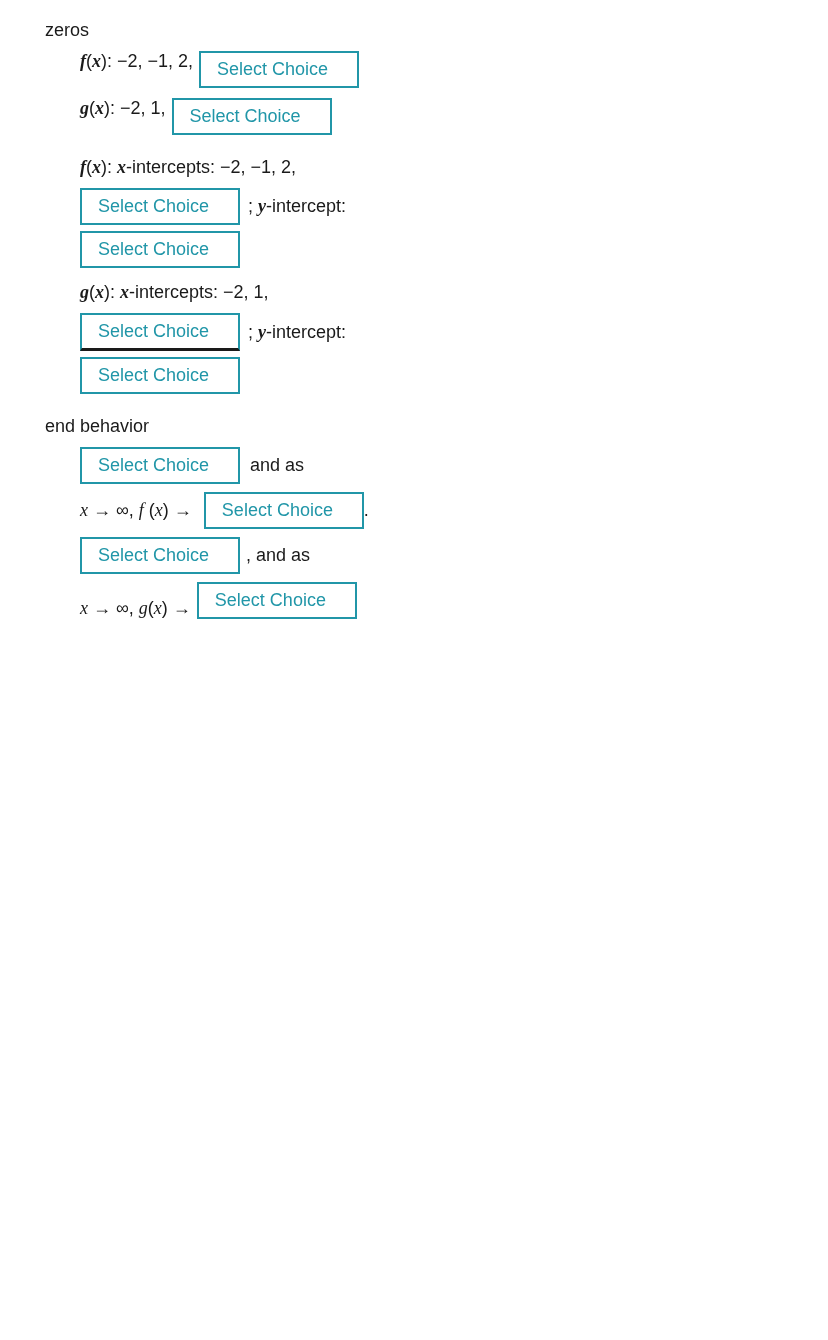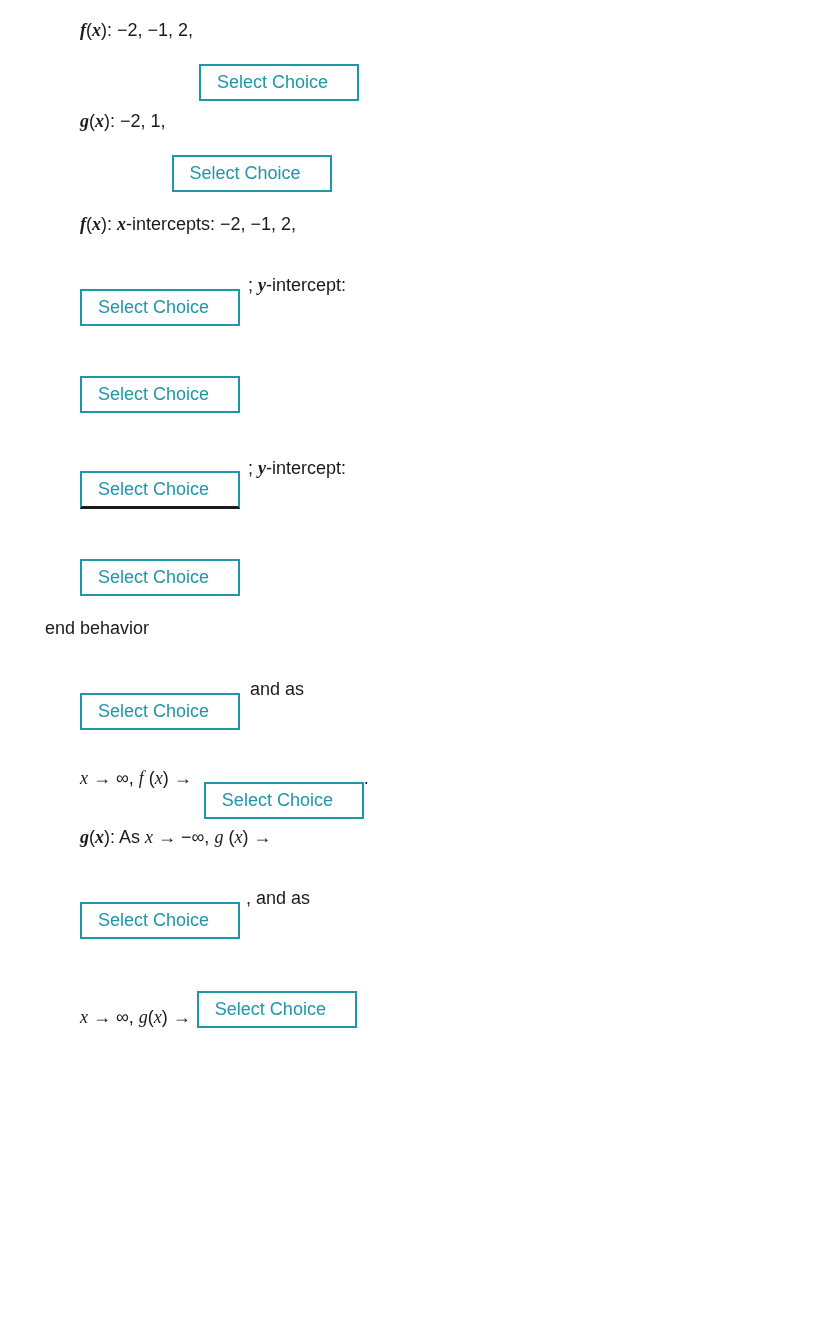--- a/index.html
+++ b/index.html
@@ -61,21 +61,20 @@
       display: inline-block;
       border: 2px solid #2196a8;
       color: #2196a8;
       padding: 6px 16px;
       font-size: 18px;
       font-family: Arial, sans-serif;
       background: #ffffff;
       cursor: pointer;
       min-width: 160px;
       text-align: left;
-      margin-top: 44px;
     }
 
     .section-block {
       margin-bottom: 22px;
     }
 
     .intercepts-section {
       margin-bottom: 22px;
     }
 
@@ -88,20 +87,21 @@
       font-style: italic;
     }
   </style>
 </head>
 <body>
 
 <div class="page-content">
 
 
   <div class="section-block">
+    <div class="section-label">zeros</div>
 
     <div class="function-row">
       <span class="function-label">
         <span class="bold-italic">f</span>(<span class="bold-italic">x</span>): −2, −1, 2,
       </span>
       <button class="select-btn">Select Choice</button>
     </div>
 
     <div class="function-row">
       <span class="function-label">
@@ -120,20 +120,25 @@
     </div>
 
     <div style="margin-left: 40px; margin-bottom: 6px; display: flex; align-items: center; flex-wrap: wrap; font-family: Arial, sans-serif; font-size: 18px;">
       <button class="select-btn" style="margin-right: 8px;">Select Choice</button>
       <span>; <span class="math-text"><strong>y</strong></span>-intercept:</span>
     </div>
     <div style="margin-left: 40px; margin-bottom: 14px;">
       <button class="select-btn">Select Choice</button>
     </div>
 
+    <div class="function-row">
+      <span class="function-label">
+        <span class="bold-italic">g</span>(<span class="bold-italic">x</span>): <span class="math-text"><strong>x</strong></span>-intercepts: −2, 1,
+      </span>
+    </div>
 
     <div style="margin-left: 40px; margin-bottom: 6px; display: flex; align-items: center; flex-wrap: wrap; font-family: Arial, sans-serif; font-size: 18px;">
       <button class="select-btn" style="margin-right: 8px; border-bottom: 3px solid #1a1a1a;">Select Choice</button>
       <span>; <span class="math-text"><strong>y</strong></span>-intercept:</span>
     </div>
     <div style="margin-left: 40px; margin-bottom: 14px;">
       <button class="select-btn">Select Choice</button>
     </div>
   </div>
 
@@ -147,25 +152,20 @@
     </div>
 
     <div style="margin-left: 40px; margin-bottom: 8px; display: flex; align-items: center; flex-wrap: wrap; font-family: Arial, sans-serif; font-size: 18px;">
       <span style="margin-right: 12px;">
         <span class="math-text">x</span> → ∞, <span class="math-text">f</span> (<span class="math-text">x</span>) →
       </span>
       <button class="select-btn">Select Choice</button>
       <span>.</span>
     </div>
 
-    <div class="function-row">
-      <span class="function-label">
-        <span class="bold-italic">g</span>(<span class="bold-italic">x</span>): As <span class="math-text">x</span> → −∞, <span class="math-text">g</span> (<span class="math-text">x</span>) →
-      </span>
-    </div>
 
     <div style="margin-left: 40px; margin-bottom: 8px; display: flex; align-items: center; flex-wrap: wrap; font-family: Arial, sans-serif; font-size: 18px;">
       <button class="select-btn" style="margin-right: 6px;">Select Choice</button>
       <span>, and as</span>
     </div>
 
     <div style="margin-left: 40px; display: flex; align-items: flex-end; flex-wrap: wrap; font-family: Arial, sans-serif; font-size: 18px;">
       <span style="margin-right: 6px;">
         <span class="math-text">x</span> → ∞, <span class="math-text">g</span>(<span class="math-text">x</span>) →
       </span>

